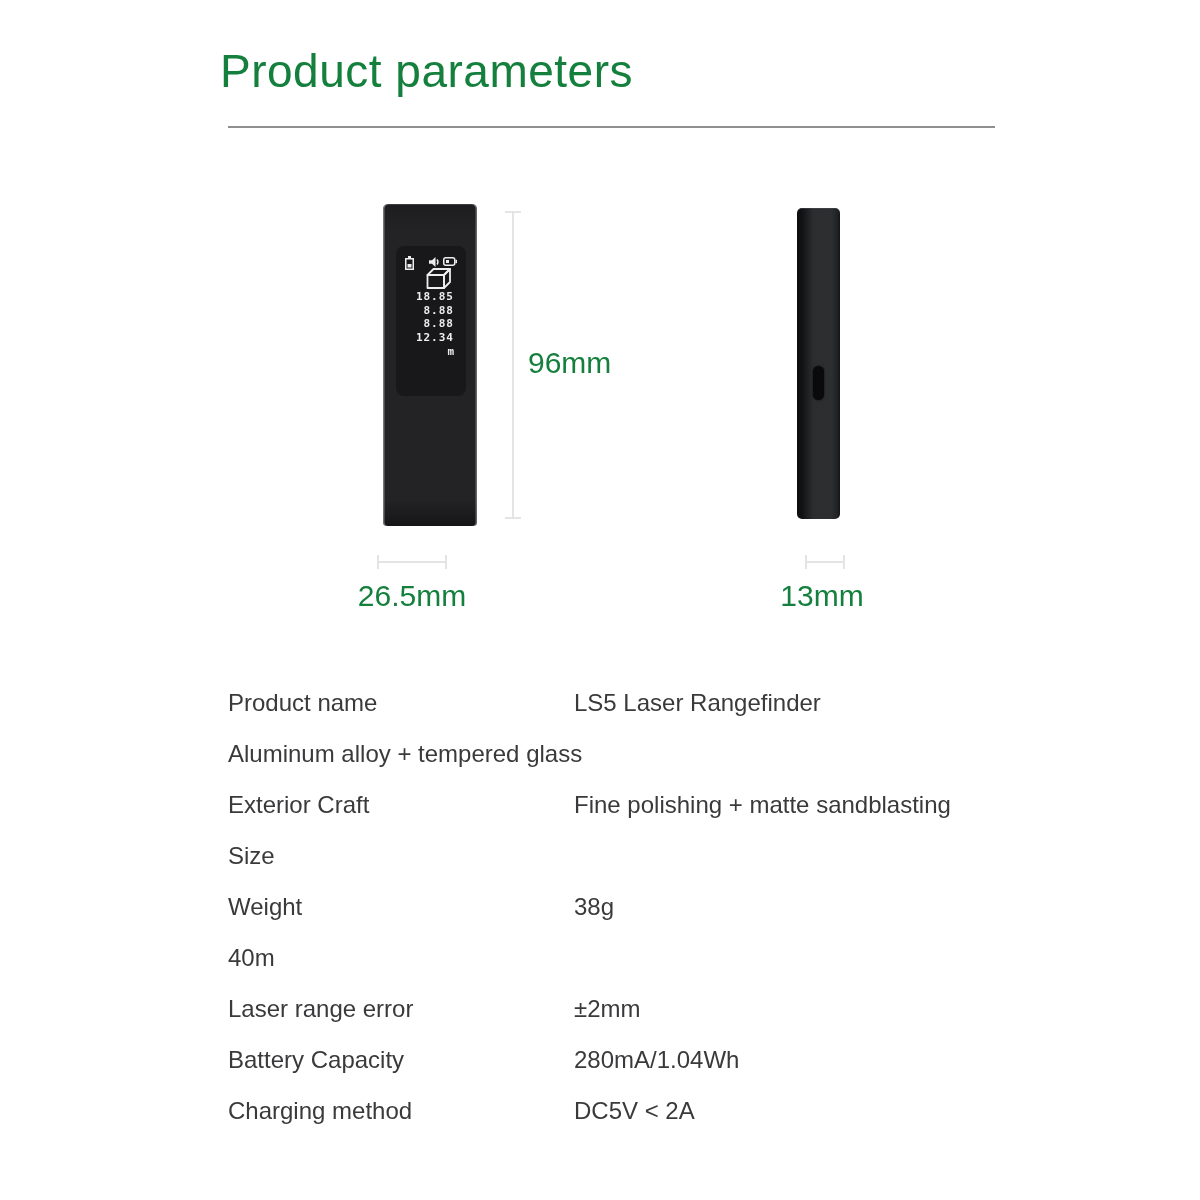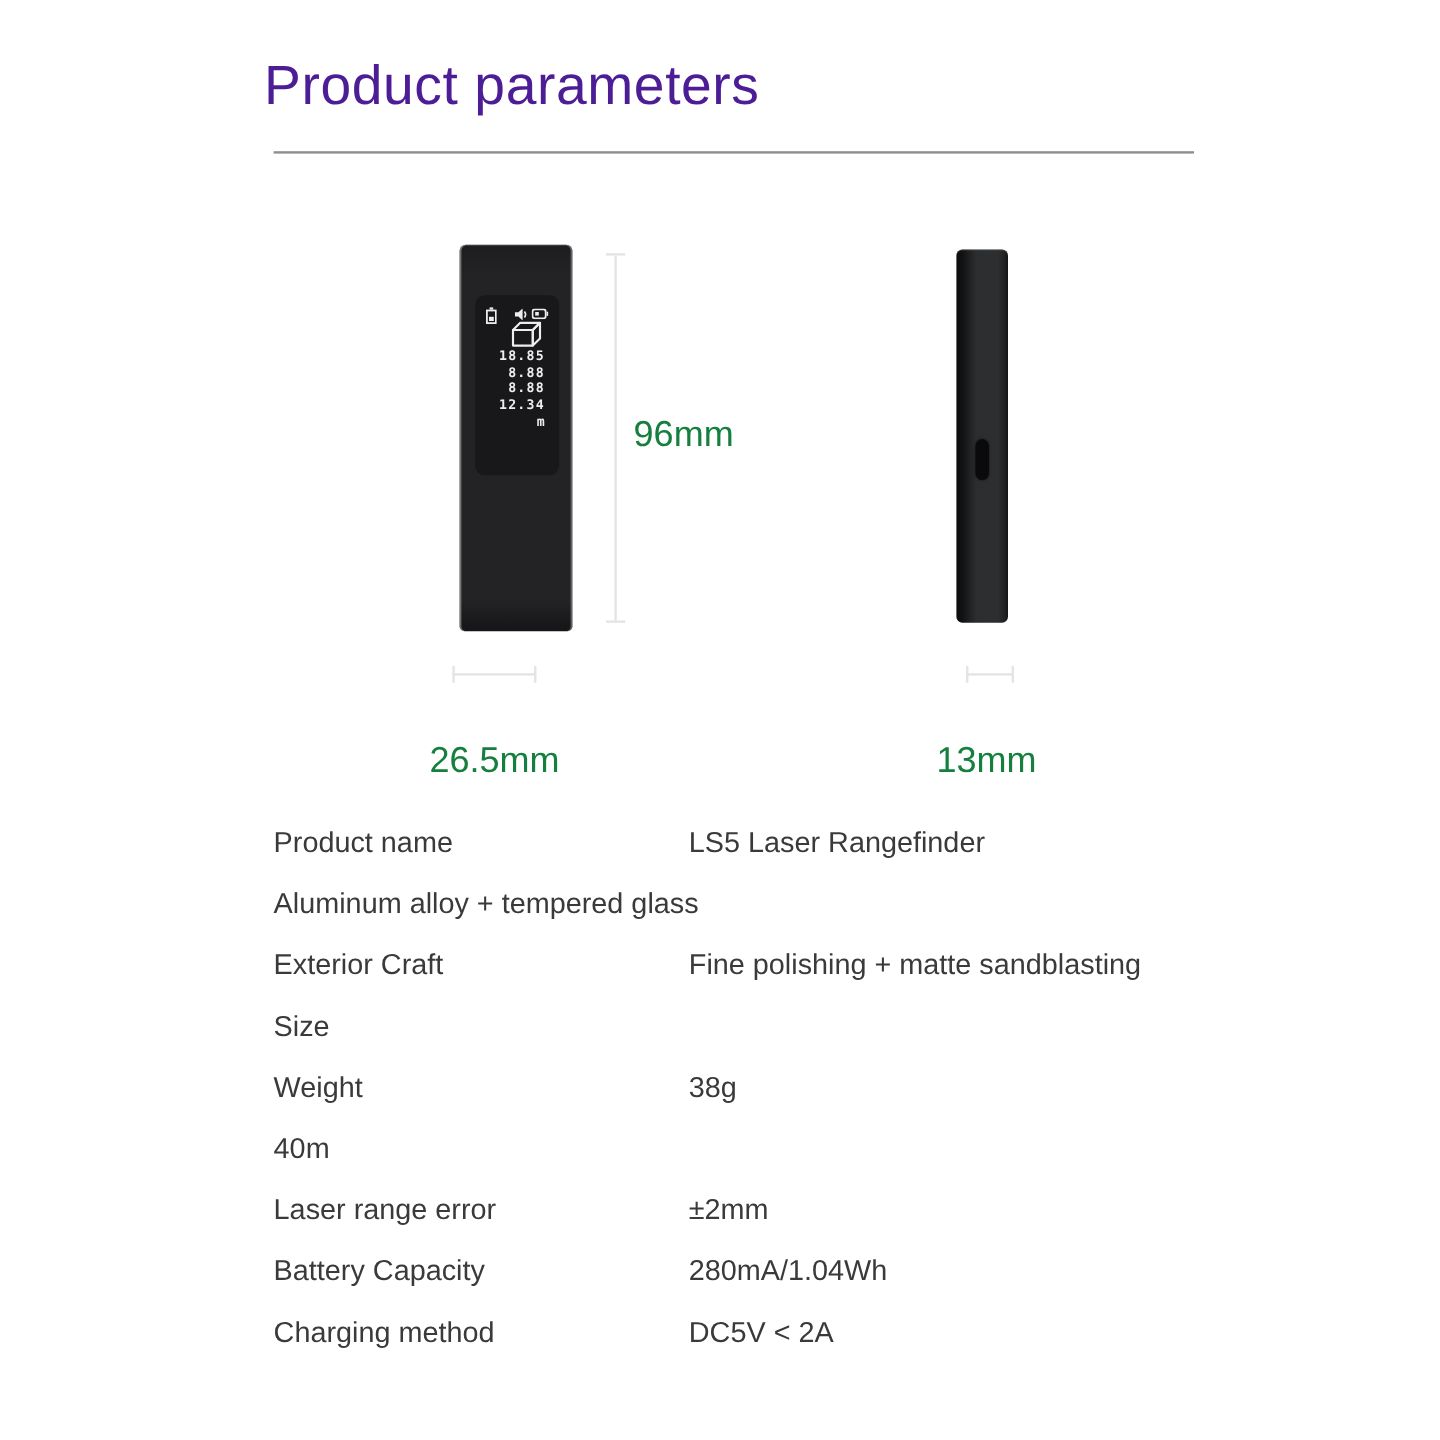--- a/index.html
+++ b/index.html
@@ -14,21 +14,21 @@
     color: #3a3a3c;
   }
 
   
   .page-title {
     position: absolute;
     left: 220px; top: 44px;
     font-size: 46px;
     font-weight: 400;
     letter-spacing: 0.5px;
-    color: #4c1d95;
+    color: #15803d;
   }
   .title-divider {
     position: absolute;
     left: 228px; top: 126px;
     width: 767px; height: 2px;
     background: #8f8f8f;
   }
 
   
   .device-front {
@@ -93,21 +93,21 @@
   }
 
   
   .dim-line { position: absolute; background: #e4e4e4; }
   .dim-label {
     position: absolute;
     font-size: 30px;
     color: #15803d;
     white-space: nowrap;
   }
-  .dim-label.centered { transform: translateX(-50%); margin-top: 38px; }
+  .dim-label.centered { transform: translateX(-50%); }
 
   .v-line      { left: 512px; top: 213px; width: 2px; height: 305px; }
   .v-cap-top   { left: 505px; top: 211px; width: 16px; height: 2px; }
   .v-cap-bot   { left: 505px; top: 517px; width: 16px; height: 2px; }
   .label-96    { left: 528px; top: 346px; }
 
   .hf-line     { left: 377px; top: 561px; width: 70px; height: 2px; }
   .hf-cap-l    { left: 377px; top: 555px; width: 2px;  height: 14px; }
   .hf-cap-r    { left: 445px; top: 555px; width: 2px;  height: 14px; }
   .label-265   { left: 412px; top: 579px; }

